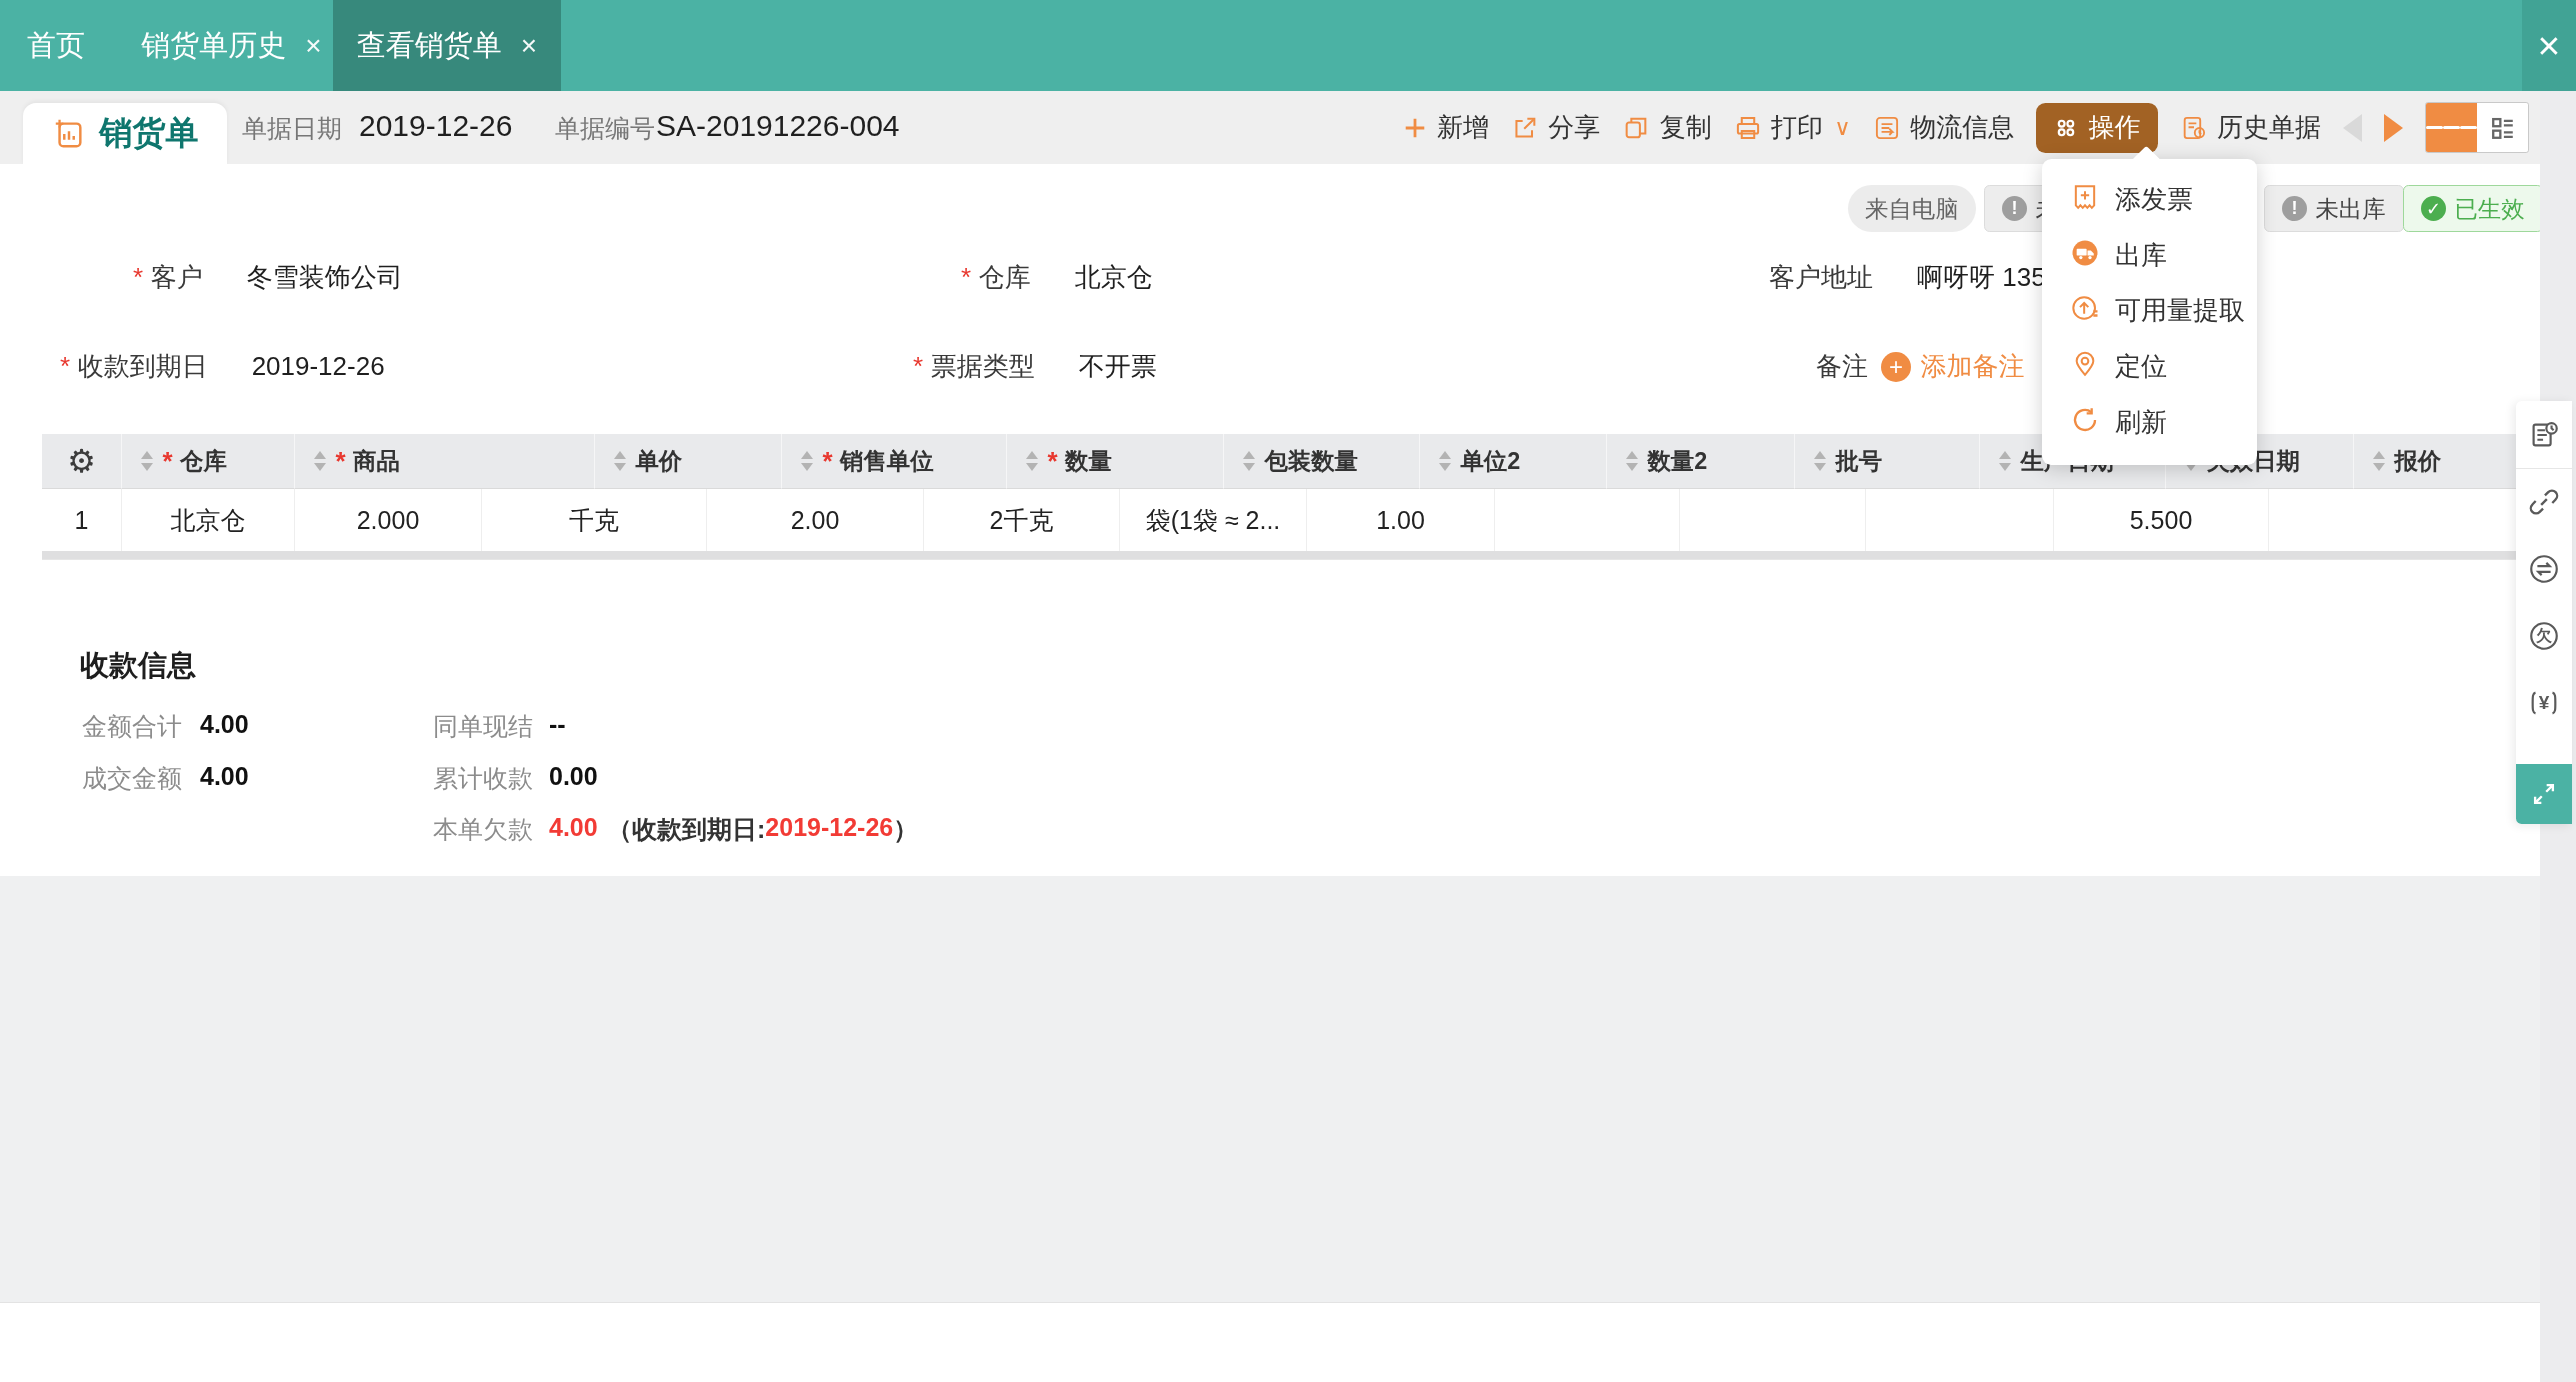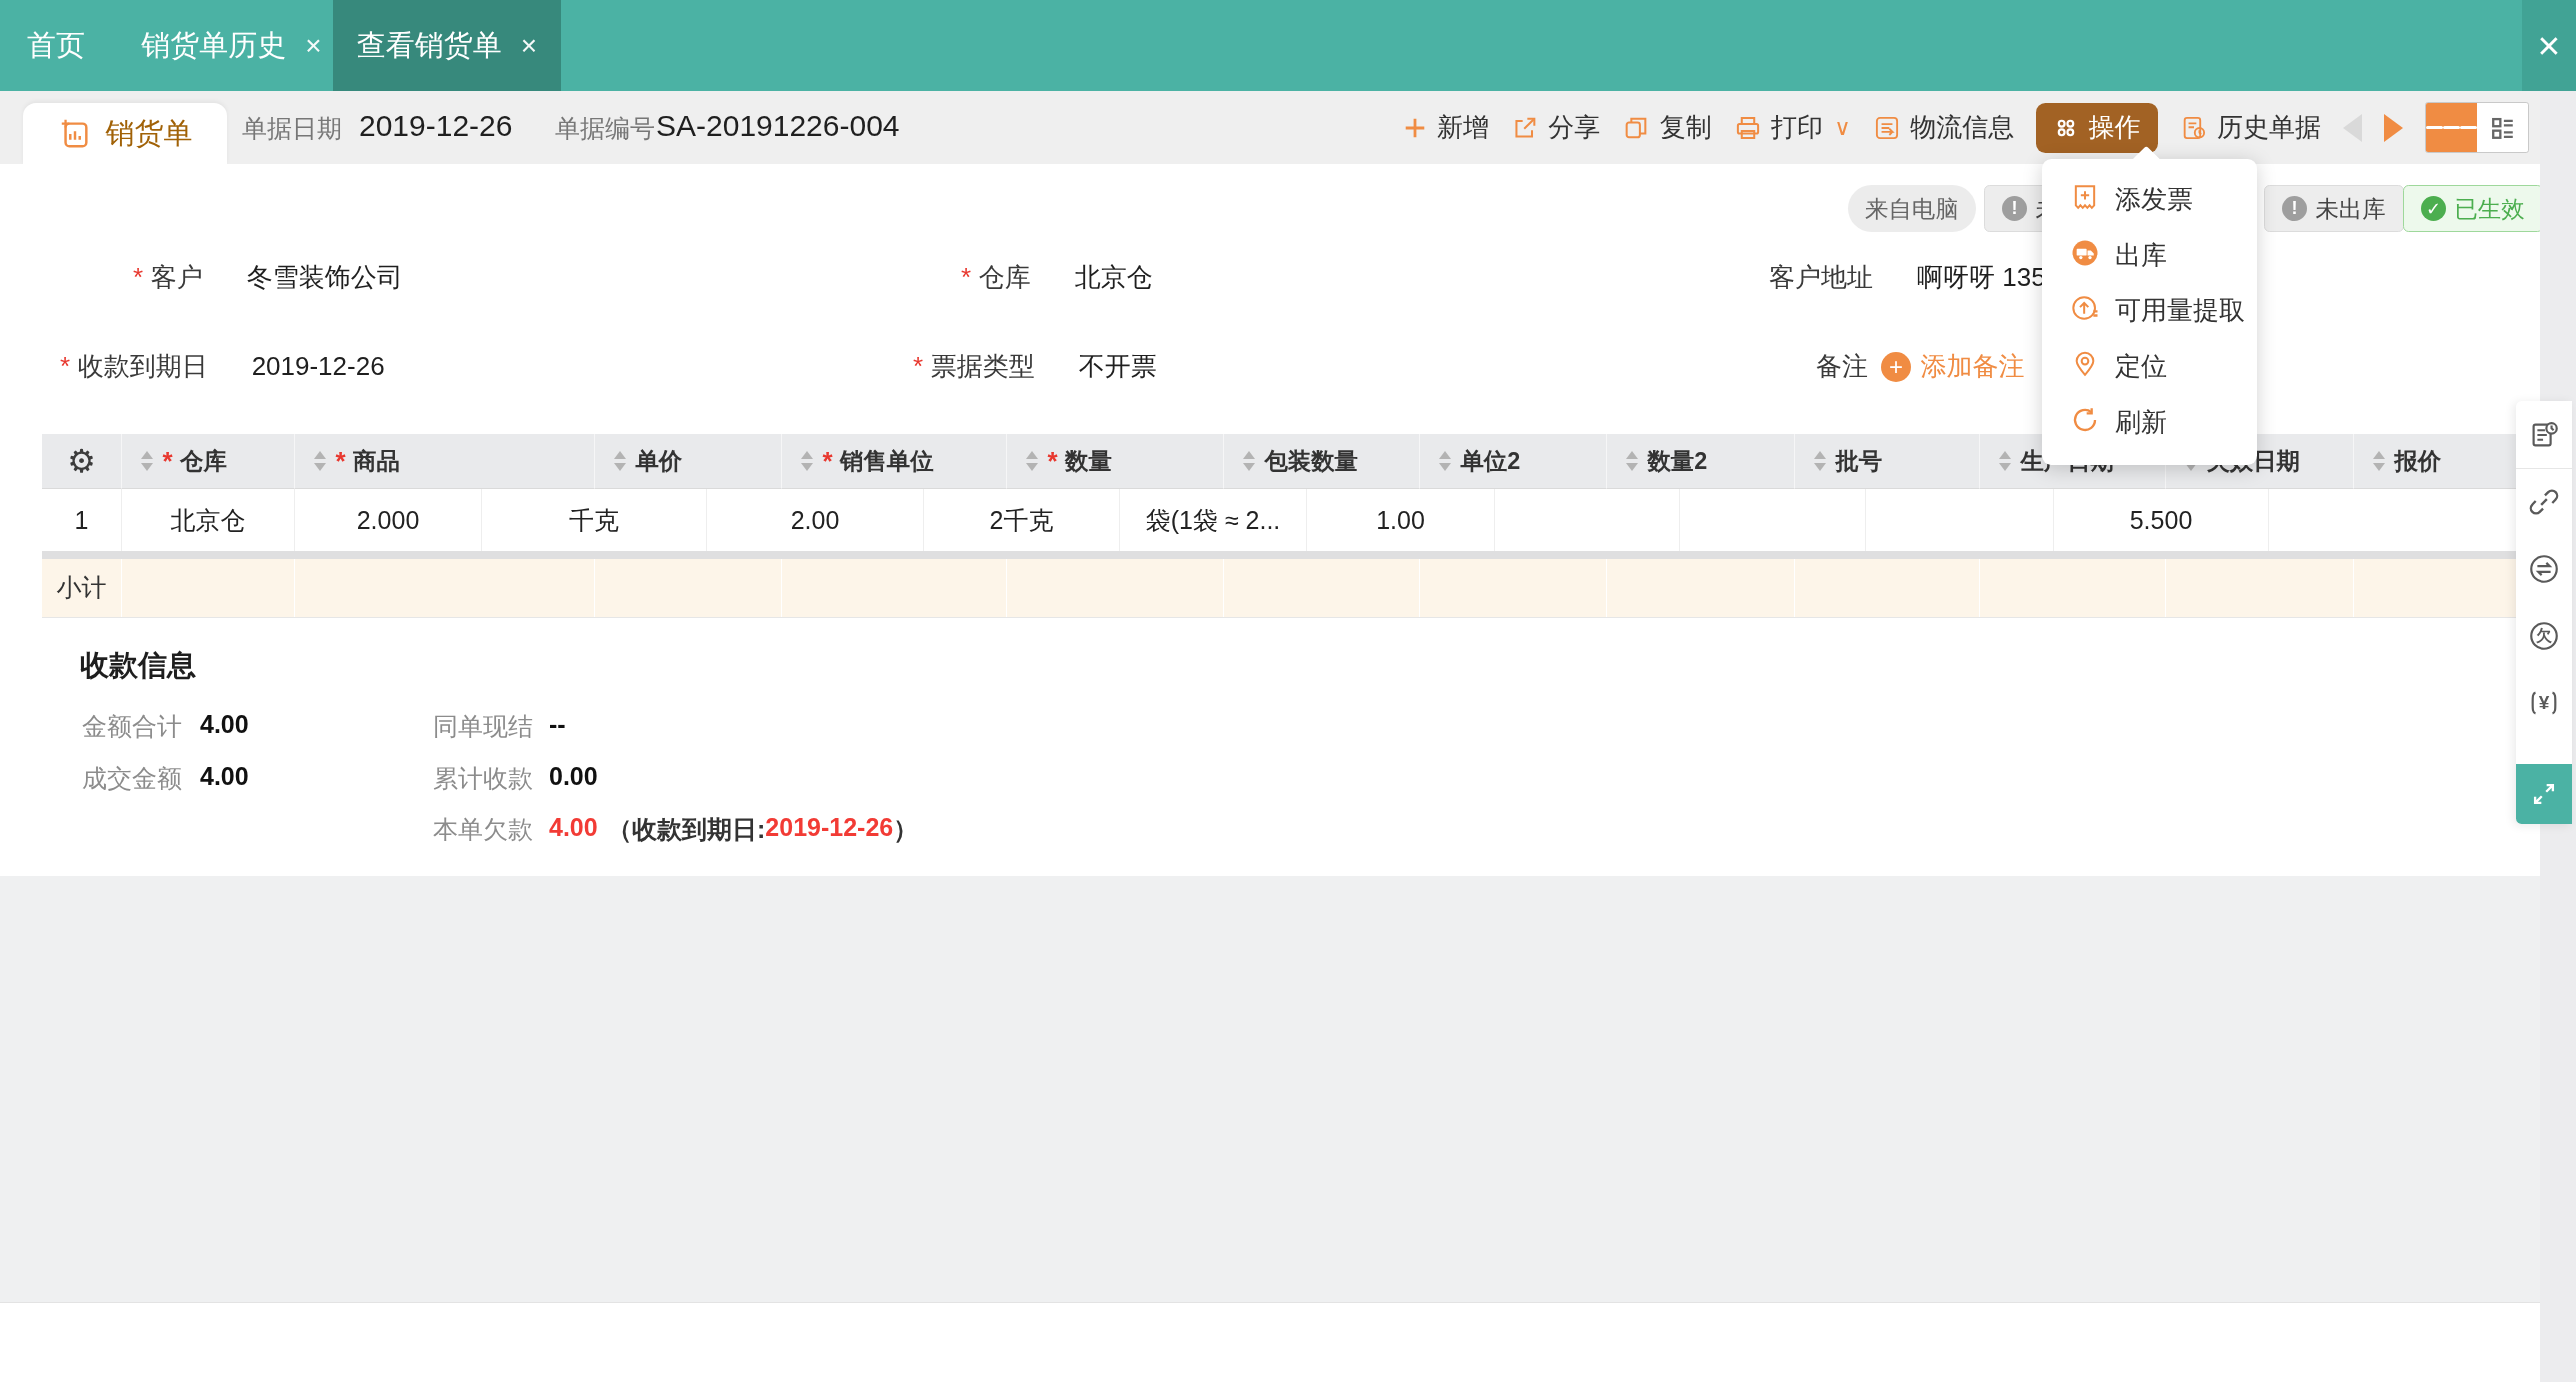--- a/index.html
+++ b/index.html
@@ -13,21 +13,21 @@
   .ttab.active { background:#37897c; }
   .ttab .tclose { font-size:28px; opacity:.95; }
   .topclose { position:absolute; right:0; top:0; width:54px; height:91px; background:#41a395;
     color:#fff; font-size:39px; display:flex; align-items:center; justify-content:center; font-weight:300; }
 
   
   .toolbar { position:absolute; left:0; top:91px; width:2576px; height:73px; background:#efefef; }
   .doctab { position:absolute; left:23.4px; top:103px; width:204px; height:61px; background:#fff;
     border-radius:13px 13px 0 0; display:flex; align-items:center; justify-content:center; gap:13px;
     box-shadow:0 -1.9px 4.7px rgba(0,0,0,.05); }
-  .doctab span { font-size:29px; color:#a16207; font-weight:400; }
+  .doctab span { font-size:33px; color:#0f766e; font-weight:700; }
   .tb-label { position:absolute; top:112px; font-size:25px; color:#777; }
   .tb-value { position:absolute; top:109px; font-size:30px; color:#1f1f1f; font-weight:500; }
   .tb-actions { position:absolute; right:47px; top:91px; height:73px; display:flex; align-items:center; gap:22px; }
   .tbtn { display:flex; align-items:center; gap:9.4px; font-size:26px; color:#333; cursor:pointer; white-space:nowrap; }
   .tbtn .chev { color:#f08c43; font-size:22.5px; margin-left:1.9px; }
   .tbtn.dark { background:#a26224; color:#fff; padding:7.5px 17px; border-radius:9.4px; position:relative; }
   .caret { width:0; height:0; border-top:14px solid transparent; border-bottom:14px solid transparent; }
   .caret.left  { border-right:19px solid #d9d9d9; }
   .caret.right { border-left:19px solid #f08c43; }
   .vtoggle { display:flex; border:0.9px solid #c9c9c9; background:#fff; height:51px; border-radius:2.8px; overflow:hidden; }
@@ -392,35 +392,20 @@
     <div class="cell c5">2.00</div>
     <div class="cell c6">2千克</div>
     <div class="cell c7">袋(1袋 ≈ 2...</div>
     <div class="cell c8">1.00</div>
     <div class="cell c9"></div>
     <div class="cell c10"></div>
     <div class="cell c11"></div>
     <div class="cell c12">5.500</div>
   </div>
   <div class="hscroll"></div>
-  <div class="trow srow">
-    <div class="cell c0">小计</div>
-    <div class="cell c1"></div>
-      <div class="cell c2"></div>
-    <div class="cell c3"></div>
-      <div class="cell c4"></div>
-    <div class="cell c5"></div>
-      <div class="cell c6"></div>
-    <div class="cell c7"></div>
-      <div class="cell c8"></div>
-    <div class="cell c9"></div>
-      <div class="cell c10"></div>
-    <div class="cell c11"></div>
-      <div class="cell c12"></div>
-  </div>
 </div>
 
 <div class="ptitle">收款信息</div>
 <span class="plabel" style="left:82px;top:710px">金额合计</span>
 <span class="pval" style="left:200px;top:710px">4.00</span>
 <span class="plabel" style="left:433px;top:710px">同单现结</span>
 <span class="pval" style="left:549px;top:710px">--</span>
 <span class="plabel" style="left:82px;top:762px">成交金额</span>
 <span class="pval" style="left:200px;top:762px">4.00</span>
 <span class="plabel" style="left:433px;top:762px">累计收款</span>

